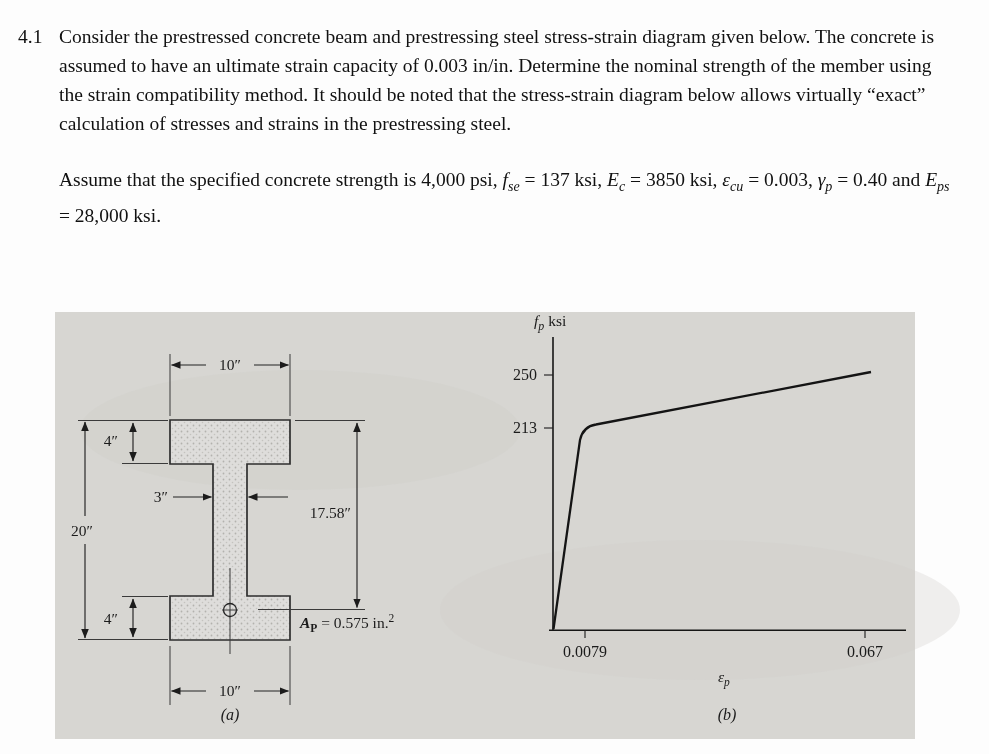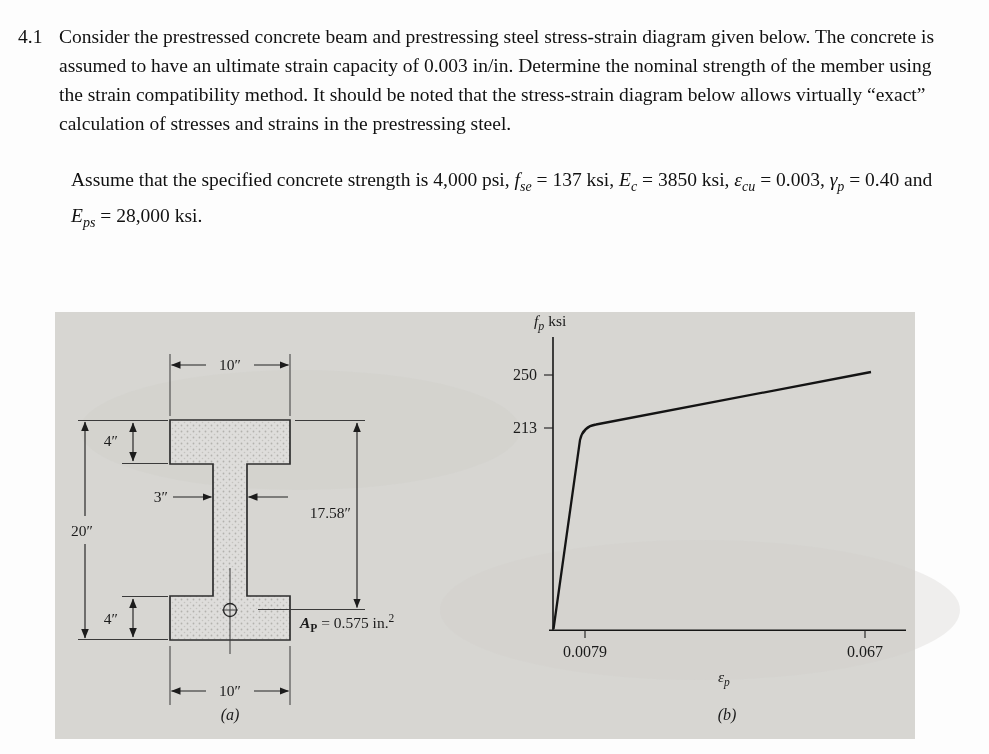--- a/index.html
+++ b/index.html
@@ -5,21 +5,21 @@
   html,body { margin:0; padding:0; background:#ffffff; }
   .page {
     position:relative; width:989px; height:754px;
     background:#fdfdfd; overflow:hidden;
     font-family:"Liberation Serif", serif; color:#111;
   }
   .problem { position:absolute; top:22px; left:18px; right:34px; }
   .para { font-size:19.5px; line-height:29px; }
   .p1 { position:relative; padding-left:41px; }
   .pnum { position:absolute; left:0; top:0;text-align:center; }
-  .p2 { margin:27px 0 0 53px; padding:0; }
+  .p2 { margin:27px 0 0 41px; padding:0; }
   .p2 i { font-style:italic; }
   .p2 sub { font-size:0.72em; }
   .figure { position:absolute; top:310px; left:0; width:989px; height:444px; }
   .ft { font-family:"Liberation Serif", serif; font-size:15.5px; fill:#1b1b1b; }
   .ft-tick { font-size:16px; }
   .ft-cap { font-size:16px; font-style:italic; }
   .dim { stroke:#222; stroke-width:1.15; fill:none; }
   .ext { stroke:#3a3a3a; stroke-width:1; fill:none; }
   .axis { stroke:#161616; stroke-width:1.6; fill:none; }
   .curve { stroke:#141414; stroke-width:2.3; fill:none; }

